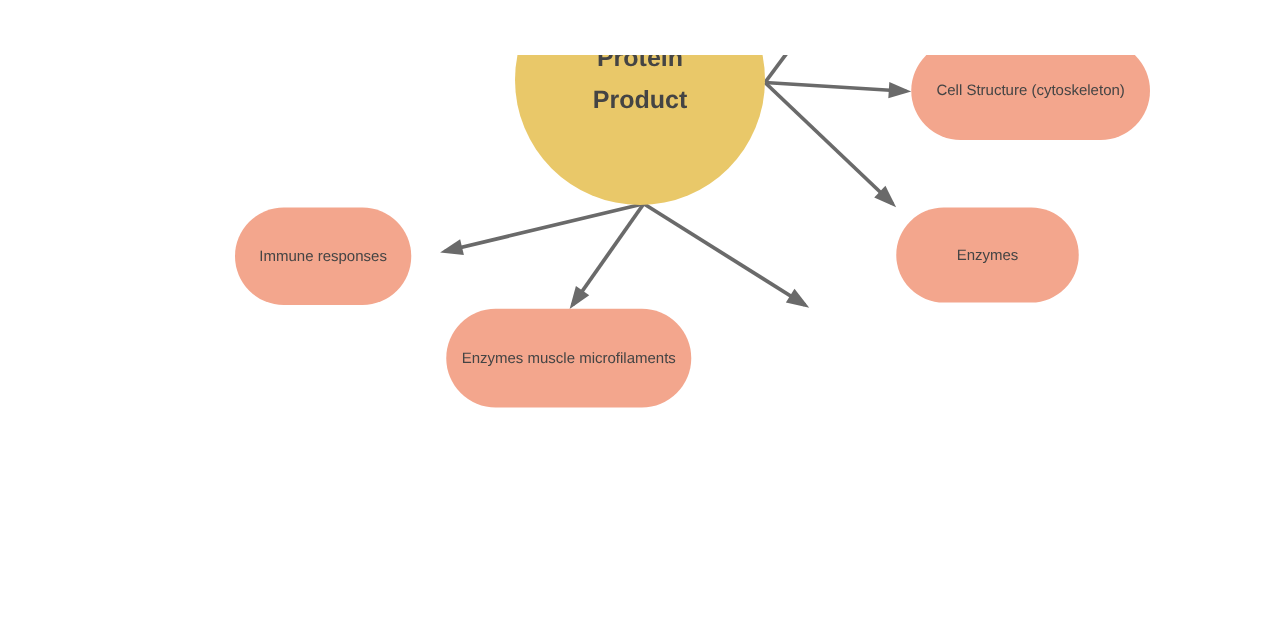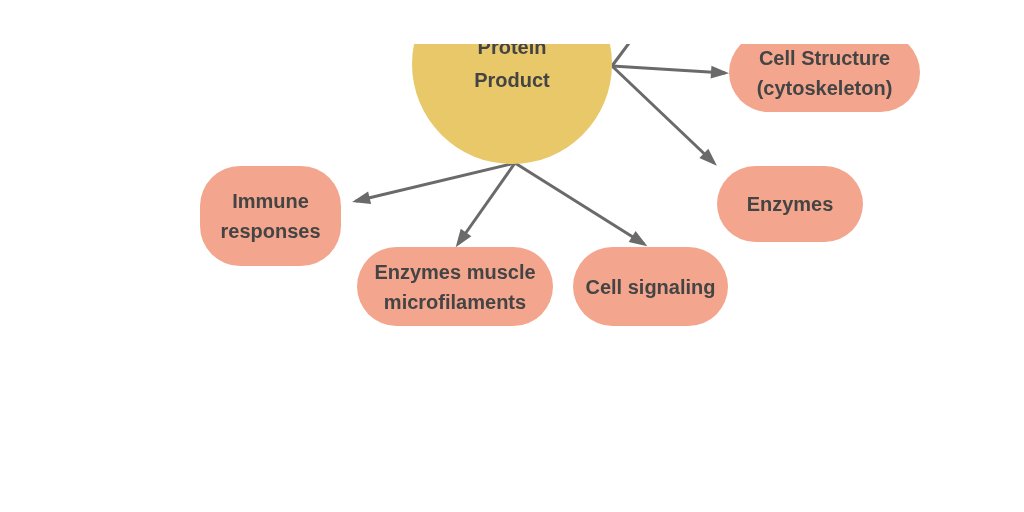--- a/index.html
+++ b/index.html
@@ -51,29 +51,29 @@
   .branch-node {
     position: absolute;
     background: var(--branch, #f3a68d);
     border-radius: 40px;
     display: flex;
     align-items: center;
     justify-content: center;
     text-align: center;
   }
   .branch-node .lbl {
-    font-size: 20px;
-    line-height: 30px;
-    font-weight: 700;
+    font-size: 12px;
+    line-height: 17px;
+    font-weight: 400;
     color: var(--text, #444444);
     padding: 0 10px;
   }
   .node-cell-structure { left: 729px; top: -11px; width: 191px; height: 79px; }
   .node-enzymes        { left: 717px; top: 122px; width: 146px; height: 76px; }
-  .node-immune         { left: 200px; top: 122px; width: 141px; height: 100px; }
+  .node-immune         { left: 188px; top: 122px; width: 141px; height: 78px; }
   .node-skeletal       { left: 357px; top: 203px; width: 196px; height: 79px; }
   .node-signaling      { left: 573px; top: 203px; width: 155px; height: 79px; }
 </style>
 </head>
 <body>
 
 <div class="canvas" style="--center: #E9C869; --branch: #F3A68D; --arrow: #6A6A6A; --text: #444444; --bg: #FFFFFF;">
 
   <svg class="edges-layer" viewBox="0 0 1024 512" xmlns="http://www.w3.org/2000/svg">
     <defs>
@@ -102,17 +102,14 @@
   </div>
 
   <div class="branch-node node-immune">
     <div class="lbl">Immune responses</div>
   </div>
 
   <div class="branch-node node-skeletal">
     <div class="lbl">Enzymes muscle microfilaments</div>
   </div>
 
-  <div class="branch-node node-signaling">
-    <div class="lbl">Cell signaling</div>
-  </div>
 
 </div>
 
 </body></html>

